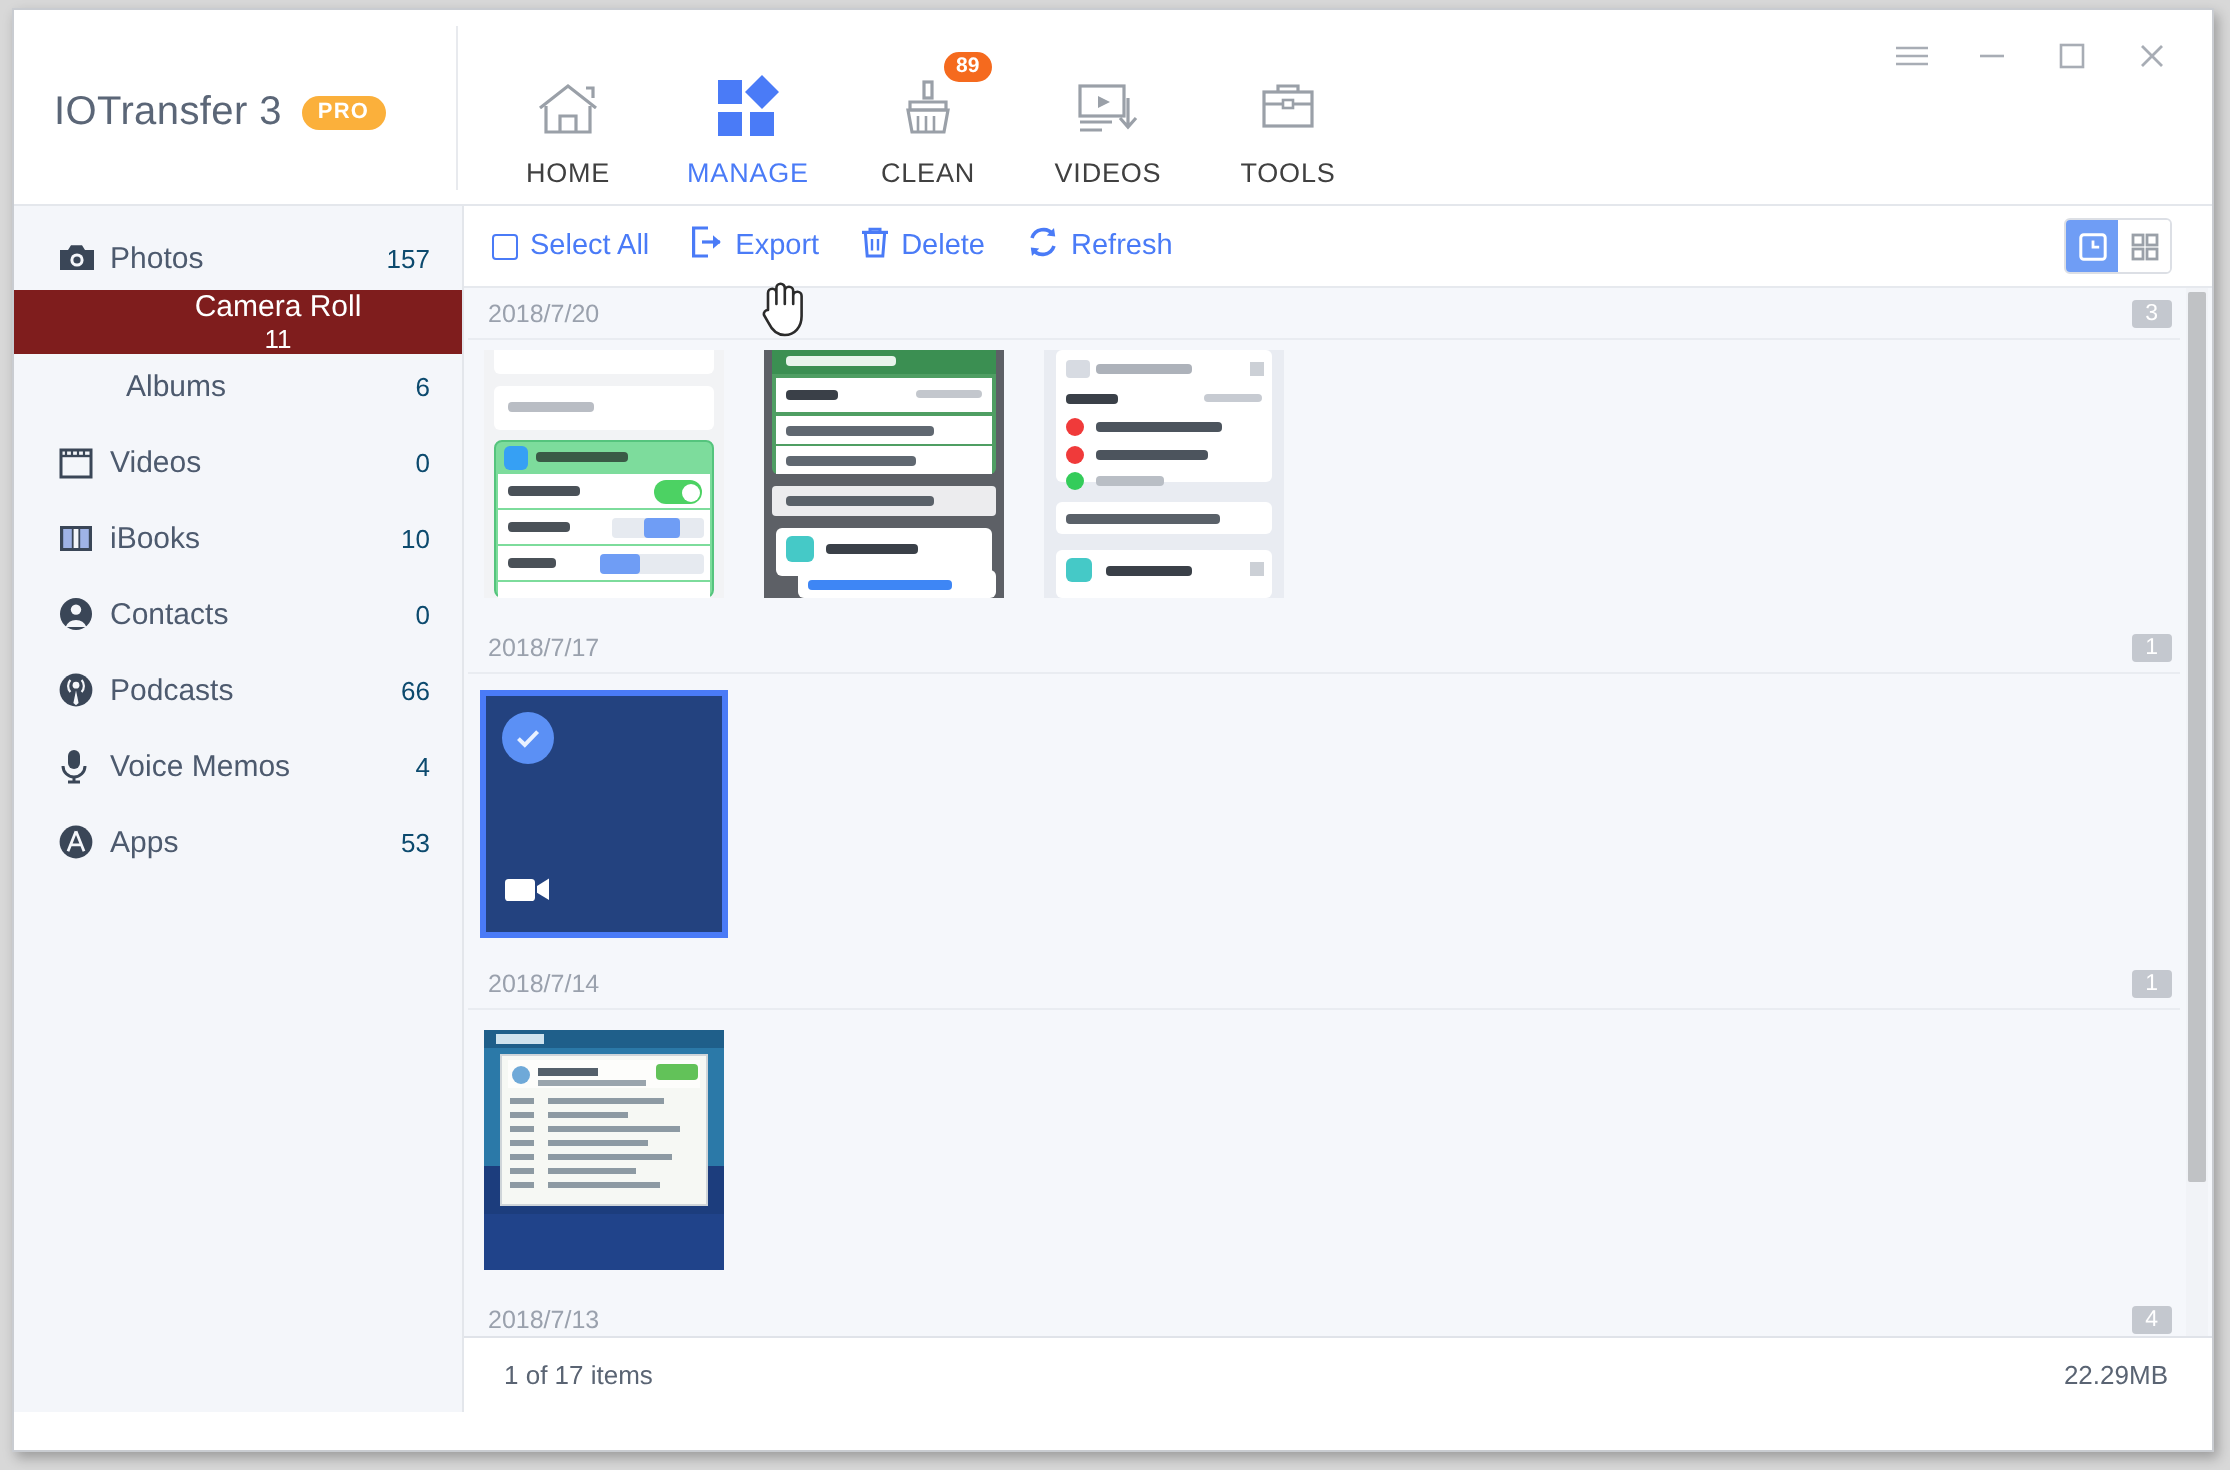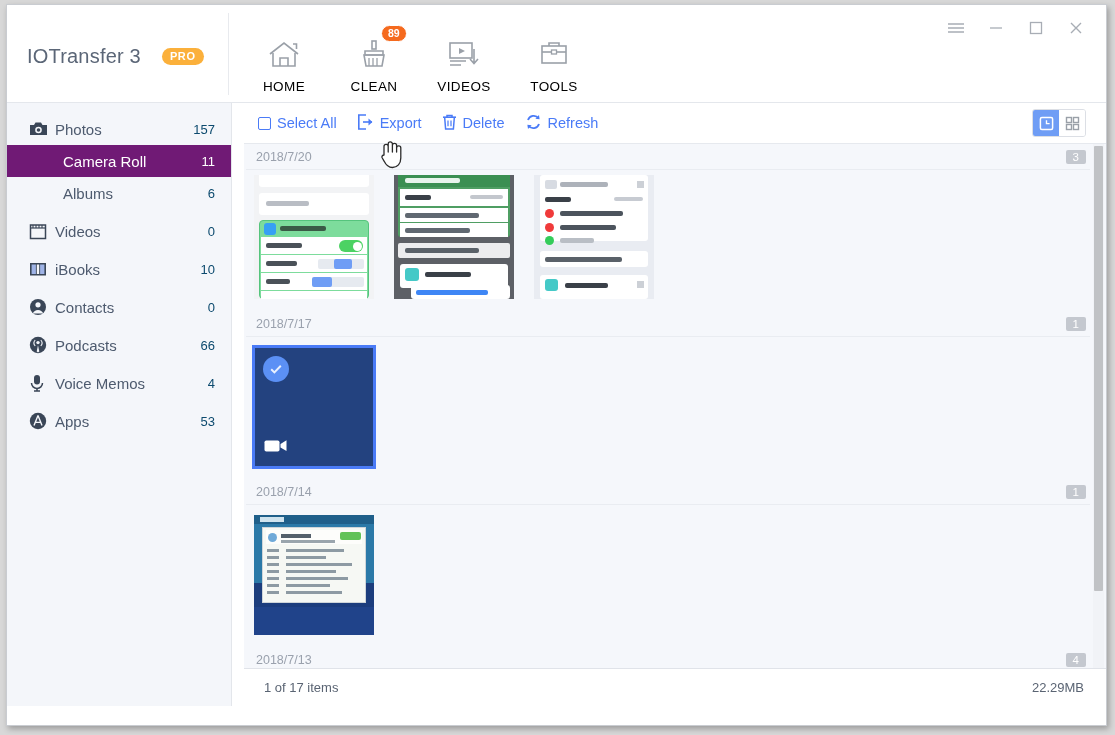--- a/index.html
+++ b/index.html
@@ -21,21 +21,21 @@
 
   
   .topbar {
     position: relative;
     height: 98px;
     background: #ffffff;
     border-bottom: 1px solid #e4e7ec;
   }
   .brand {
     position: absolute; left: 20px; top: 40px;
-    display: flex; align-items: center; gap: 21px;
+    display: flex; align-items: center; gap: 10px;
   }
   .brand-name {
     font-size: 20px; color: #5b6677; letter-spacing: .2px;
   }
   .pro-badge {
     background: #fbb03b; color: #ffffff;
     font-size: 11px; font-weight: bold;
     padding: 2px 8px 3px; border-radius: 9px;
     letter-spacing: .6px;
   }
@@ -51,21 +51,21 @@
   .navitem {
     position: relative;
     width: 90px;
     display: flex; flex-direction: column; align-items: center;
     padding-top: 10px; height: 80px;
     cursor: default;
   }
   .navitem .ico { height: 42px; display:flex; align-items:center; justify-content:center; }
   .navitem .lbl {
     margin-top: 4px;
-    font-size: 13.5px; color: #000000; letter-spacing: .4px;
+    font-size: 13.5px; color: #404040; letter-spacing: .4px;
   }
   .navitem.active .lbl { color: #4a7bf7; }
   .navitem.active::after {
     content: ""; position: absolute; bottom: -8px; left: 8px;
     width: 74px; height: 3px; background: #4a7bf7; border-radius: 2px;
   }
   .nav-badge {
     position: absolute; top: 2px; left: 52px;
     background: #f56a1e; color: #fff;
     font-size: 10.5px; font-weight: bold;
@@ -89,40 +89,39 @@
   .wcbtn {
     width: 40px; height: 30px;
     display: flex; align-items: center; justify-content: center;
     color: #9aa0a8;
   }
 
   
   .body {
     display: flex;
     height: 603px;
-    gap: 12px;
   }
   .sidebar {
     width: 225px; min-width: 225px;
     background: #f4f6fa;
     border-right: 1px solid #e3e6eb;
     padding-top: 10px;
   }
   .side-item {
     height: 32px; display: flex; align-items: center;
     padding: 0 16px 0 22px; position: relative;
     font-size: 15px; color: #4d5a6e;
   }
   .side-item .si-ico { width: 26px; display:flex; align-items:center; color:#3a4657; }
   .side-item .si-label { flex: 1; }
   .side-item .si-count { font-size: 13px; color: #0c4a6e; }
   .side-item.sub { padding-left: 56px; }
   .side-item.sub .si-label { font-size: 15px; }
   .side-item.selected {
-    background: #701a75; color: #ffffff;
+    background: #7f1d1d; color: #ffffff; flex-direction: column;
   }
   .side-item.selected .si-count { color: #ffffff; }
   .side-item.spaced { margin-top: 6px; }
 
   
   .main { flex: 1; display: flex; flex-direction: column; position: relative; background:#e5e5e5; }
   .actionbar {
     height: 41px; border-bottom: 1px solid #e6e9ee;
     display: flex; align-items: center; padding-left: 14px;
     position: relative; background: #fff;
@@ -217,20 +216,31 @@
           <svg width="34" height="30" viewBox="0 0 34 30">
               <path d="M3 15 L17 4 L31 15" fill="none" stroke="#9aa0a8" stroke-width="1.6"></path>
               <path d="M6 14 L6 27 L28 27 L28 14" fill="none" stroke="#9aa0a8" stroke-width="1.6"></path>
               <path d="M13 27 L13 19 L21 19 L21 27" fill="none" stroke="#9aa0a8" stroke-width="1.6"></path>
               <path d="M26 5 L29.5 5 L29.5 10" fill="none" stroke="#9aa0a8" stroke-width="1.6"></path>
             </svg>
         </span>
         <span class="lbl">HOME</span>
       </div>
 
+      <div class="navitem active">
+        <span class="ico">
+          <span class="manage-ico">
+              <i class="sq1"></i>
+              <i class="dia"></i>
+              <i class="sq2"></i>
+              <i class="sq3"></i>
+            </span>
+        </span>
+        <span class="lbl">MANAGE</span>
+      </div>
 
       <div class="navitem">
         <span class="nav-badge">89</span>
         <span class="ico">
           <svg width="34" height="32" viewBox="0 0 34 32">
               <rect x="15" y="3" width="4" height="8" fill="none" stroke="#9aa0a8" stroke-width="1.6"></rect>
               <path d="M8 13 L26 13 L26 17 L8 17 Z" fill="none" stroke="#9aa0a8" stroke-width="1.6"></path>
               <path d="M7 17 L27 17 L25 28 L9 28 Z" fill="none" stroke="#9aa0a8" stroke-width="1.6"></path>
               <path d="M12 20 L12 28 M16 20 L16 28 M20 20 L20 28" stroke="#9aa0a8" stroke-width="1.3"></path>
             </svg>

